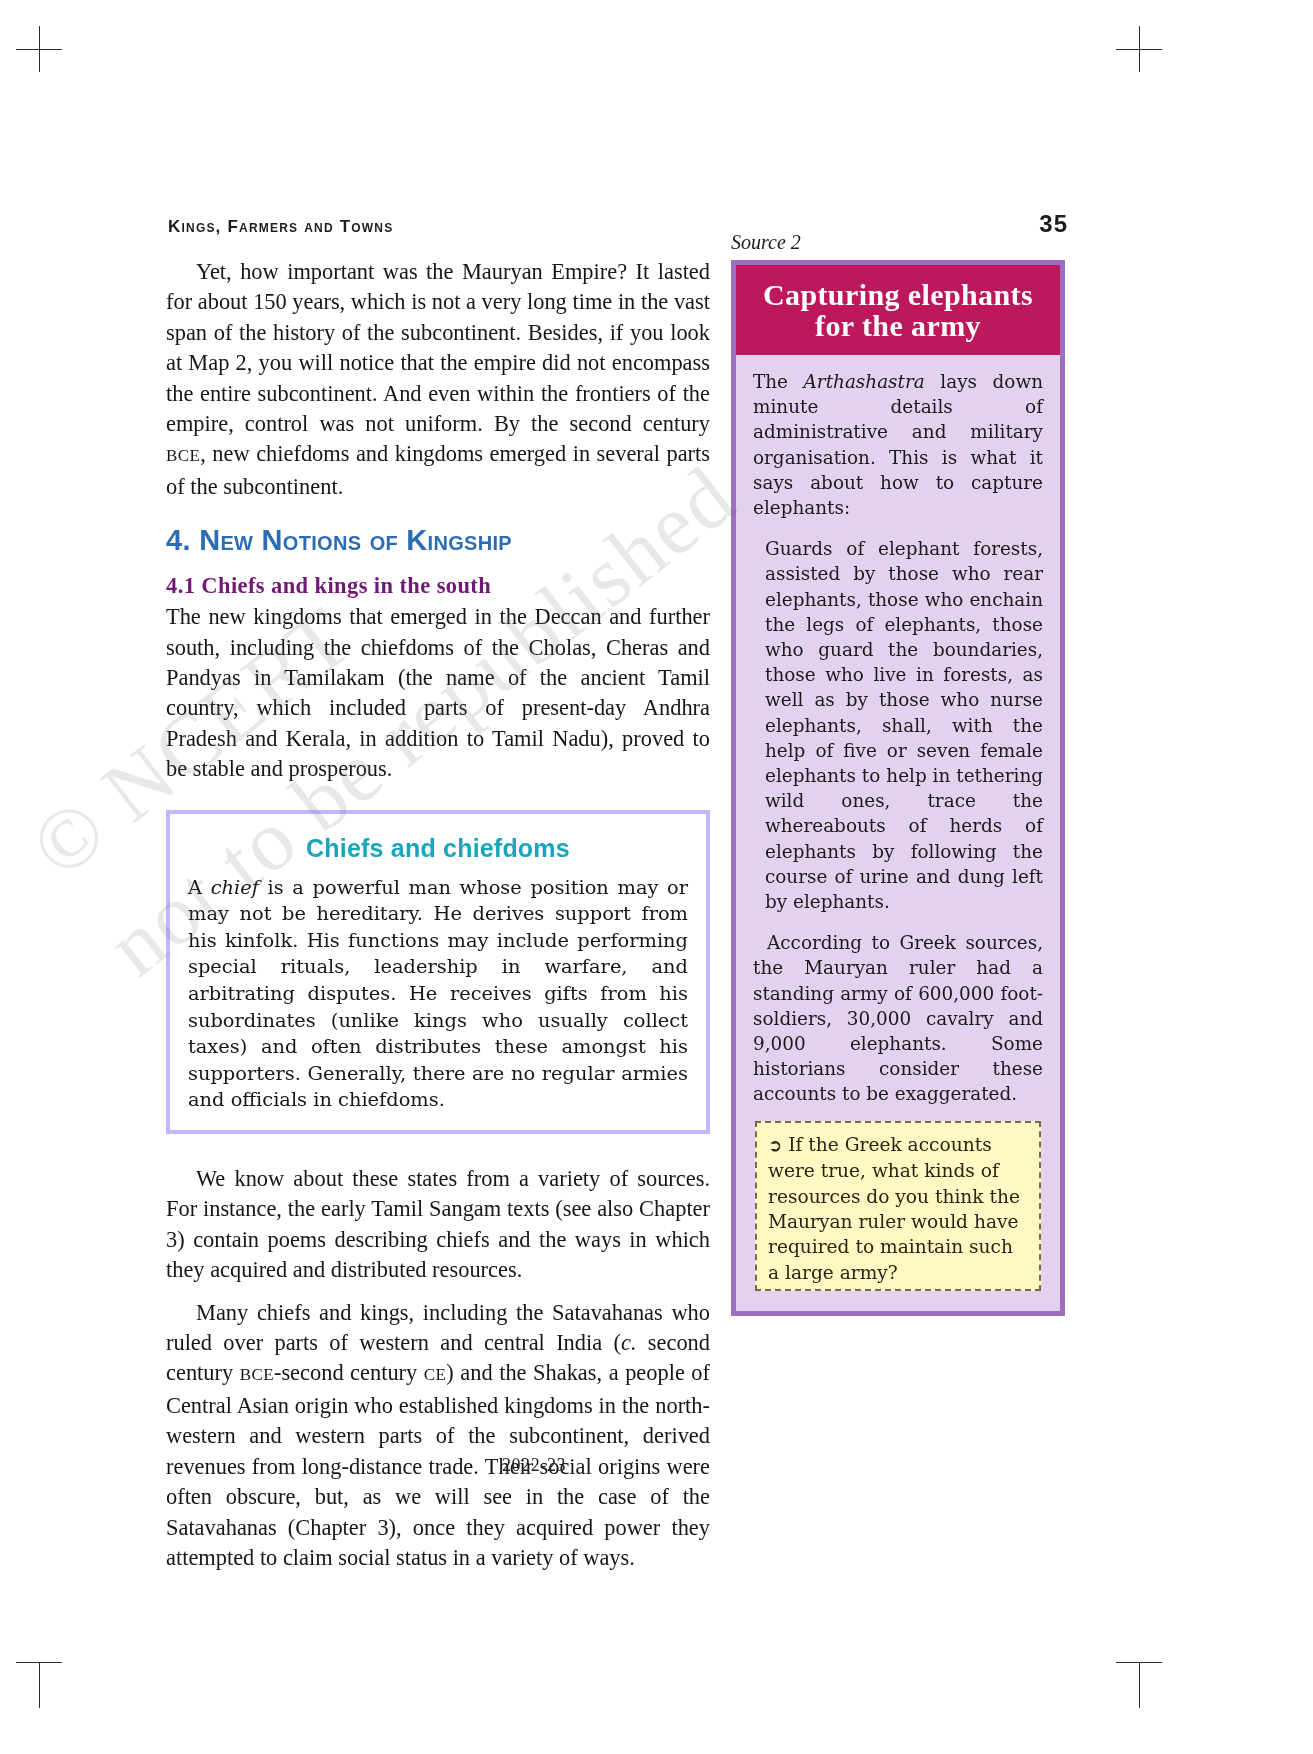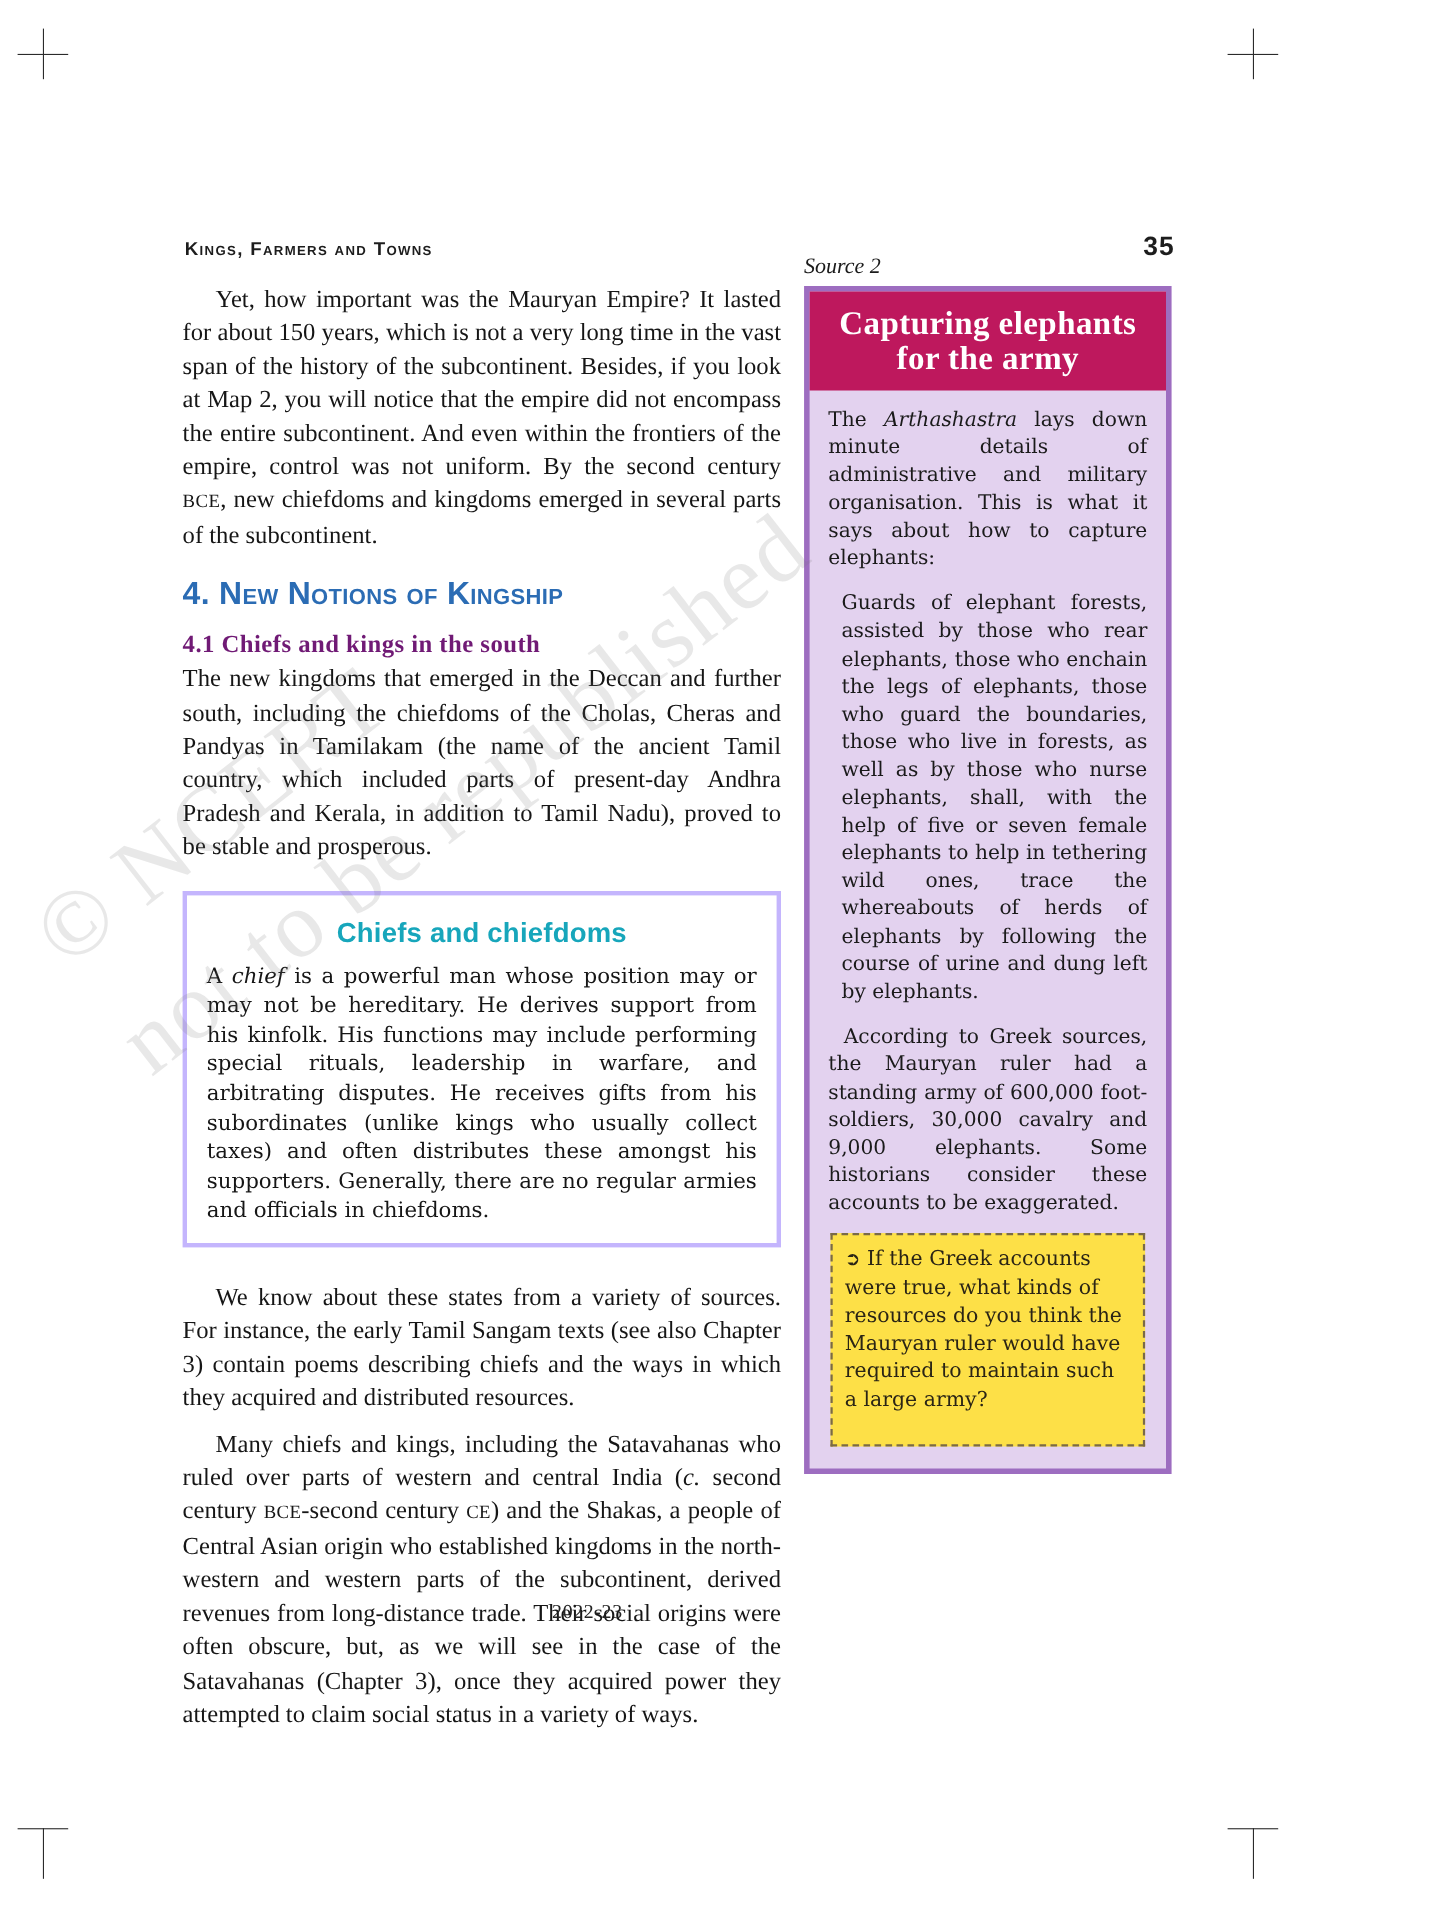--- a/index.html
+++ b/index.html
@@ -167,22 +167,22 @@
     text-align:justify;
     color:#1a1a1a;
     margin:0 0 16px 0;
     padding-left:12px;
   }
   .src-indent{text-indent:14px;}
 
   
   .qbox{
     border:2px dashed #7a6a46;
-    background:#fde047;
-    padding:9px 11px 28px 11px;
+    background:#fef9c3;
+    padding:9px 11px 4px 11px;
     margin:6px 2px 4px 2px;
   }
   .qbox .qtext{
     font-family:"DejaVu Serif", serif;
     font-size:18.6px;
     line-height:25.4px;
     color:#2a2415;
     text-align:left;
   }
   .q-arrow{font-family:"DejaVu Sans", sans-serif;font-size:17px;}

